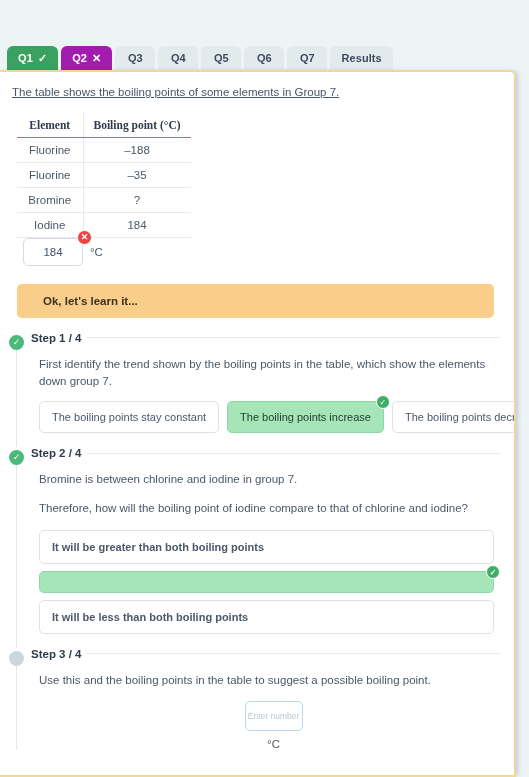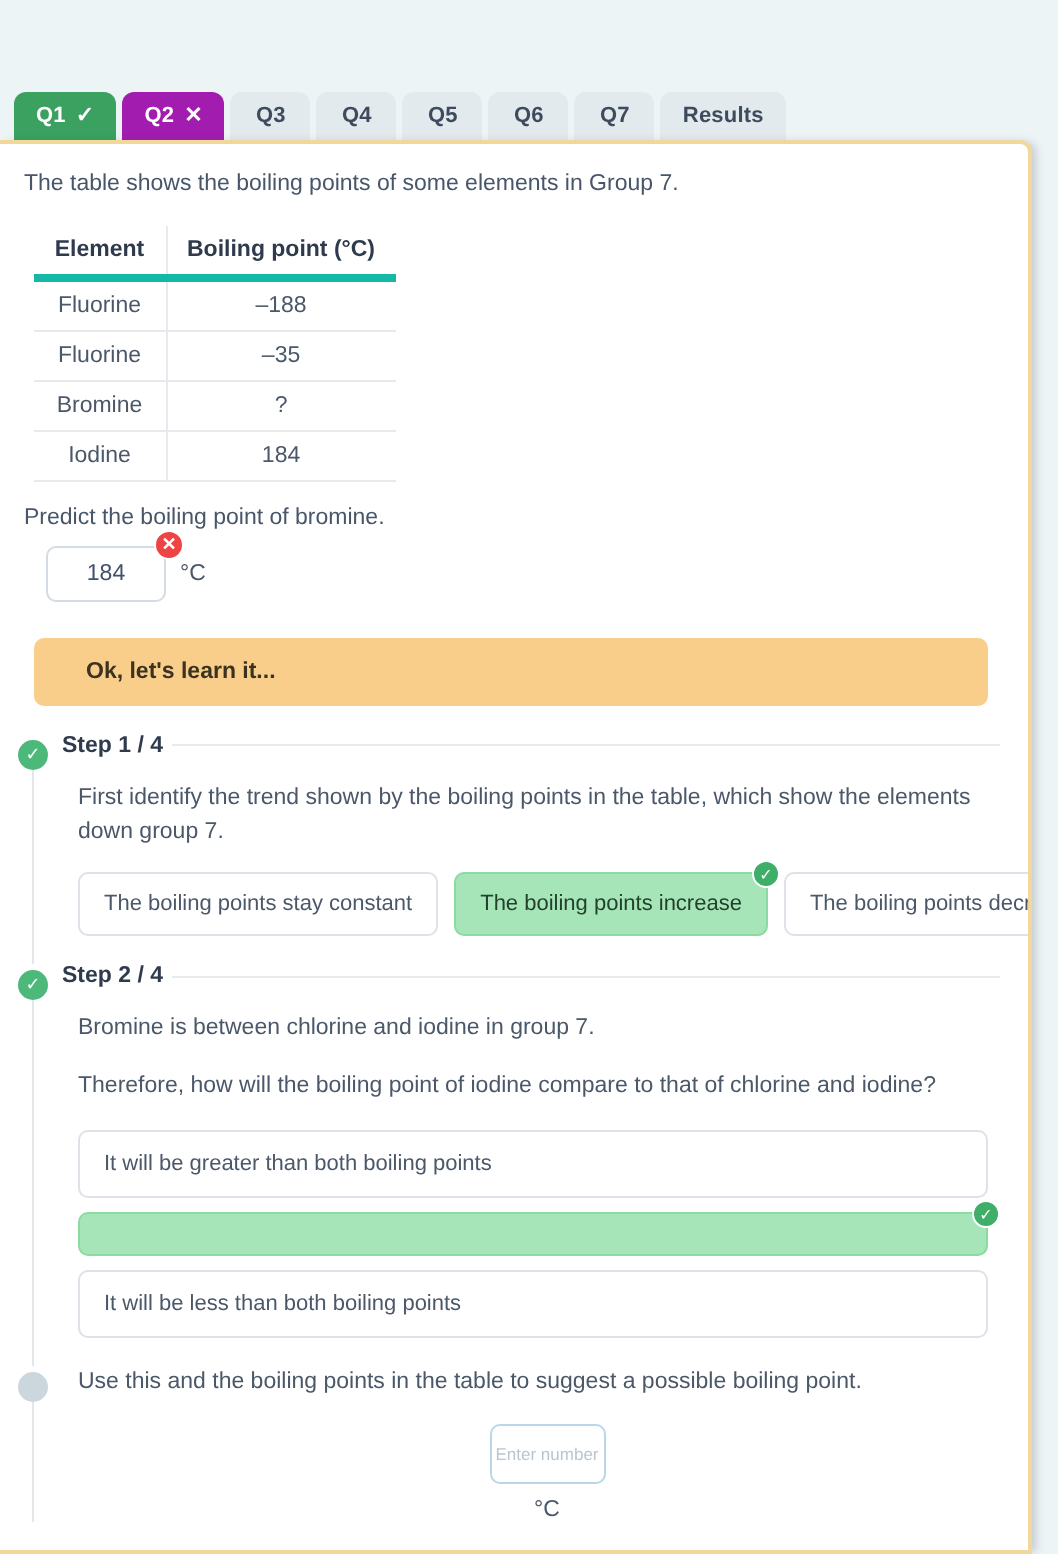--- a/index.html
+++ b/index.html
@@ -47,34 +47,35 @@
     border: 2px solid #f2d79b;
     border-left: none;
     border-radius: 0 6px 0 0;
     box-shadow: 3px 0 4px -1px rgba(60,70,85,.22);
     overflow: hidden;
   }
   .inner { padding: 12px 14px 0 9px; }
 
   .intro {
     font-size: 11.5px; color: #48566a; line-height: 1.45;
-    margin-bottom: 12px; padding-left: 3px;
+    margin-bottom: 12px; padding-left: 3px; text-decoration: underline;
   }
 
   
   table.data { border-collapse: collapse; margin: 0 0 0 8px; }
   table.data th, table.data td {
     font-size: 11.5px; padding: 6px 10px;
     text-align: center; color: #4b5869;
     border-bottom: 1px solid #e6eaee;
     white-space: nowrap;
   }
   table.data th {
     font-weight: bold; color: #2f3b4c;
-    border-bottom: 4px solid #14b8a6;
+    border-bottom: 1px solid #14b8a6;
+    font-family: Liberation Serif, serif;
   }
   table.data th:first-child, table.data td:first-child {
     border-right: 1px solid #e6eaee; min-width: 66px;
   }
   table.data th:last-child, table.data td:last-child { min-width: 96px; }
   table.data tr:last-child td { border-bottom: 1px solid #e6eaee; }
 
   .predict {
     font-size: 11.5px; color: #48566a;
     margin: 12px 0 8px 3px;
@@ -139,21 +140,21 @@
   .chip.selected { background: #a6e5b8; border-color: #8cd9a2; color: #23402d; }
   .tickbadge {
     position: absolute; right: -7px; top: -7px;
     width: 14px; height: 14px; border-radius: 50%;
     background: #3fae69; color: #fff;
     font-size: 8px; line-height: 14px; text-align: center;
     border: 1.5px solid #fff;
   }
 
   
-  .opts { margin: 12px 6px 0 8px; }
+  .opts { margin: 12px 6px 0 8px; font-weight: bold; }
   .opt {
     position: relative;
     border: 1px solid #dde2e8; border-radius: 5px;
     background: #fff; color: #4b5869;
     font-size: 11px; padding: 10px 12px;
     margin-bottom: 7px;
   }
   .opt.selected { background: #a6e5b8; border-color: #8cd9a2; color: #23402d; }
 
   
@@ -225,21 +226,20 @@
             <td>Bromine</td>
             <td>?</td>
           </tr>
           <tr>
             <td>Iodine</td>
             <td>184</td>
           </tr>
         </tbody>
       </table>
 
-      <div class="predict">Predict the boiling point of bromine.</div>
 
       <div class="ansrow">
         <div class="ansbox">184</div>
         <div class="badge-x">✕</div>
         <div class="unit">°C</div>
       </div>
 
       <div class="banner">Ok, let's learn it...</div>
 
       <div class="step">
@@ -279,20 +279,24 @@
             <span class="tickbadge">✓</span>
           </div>
           <div class="opt">
             <span>It will be less than both boiling points</span>
           </div>
         </div>
       </div>
 
       <div class="step last">
         <div class="stepmark pending"></div>
+        <div class="stephead">
+          <div class="lbl">Step 3 / 4</div>
+          <div class="rule"></div>
+        </div>
         <div class="steptext">Use this and the boiling points in the table to suggest a possible boiling point.</div>
         <div class="numrow">
           <div class="numbox">Enter number</div>
           <div class="unit">°C</div>
         </div>
 
       </div>
 
     </div>
   </div>

